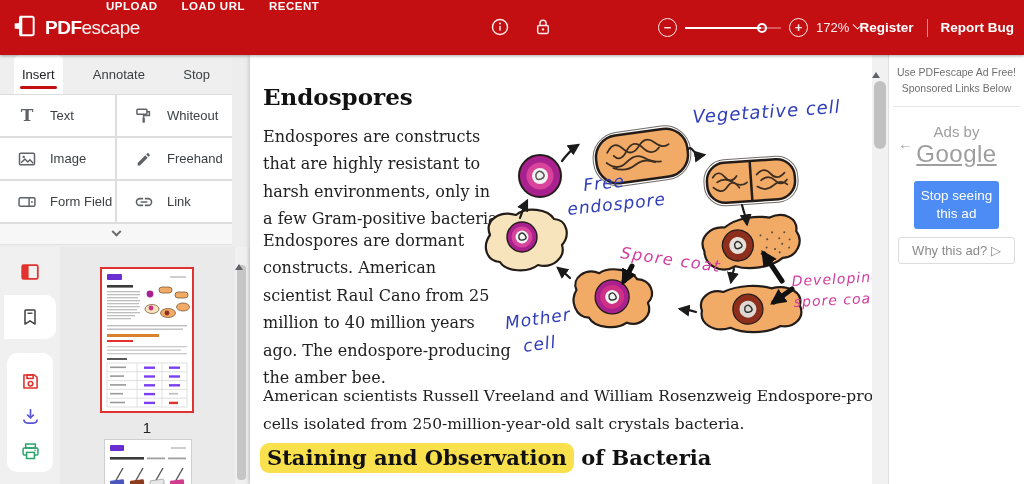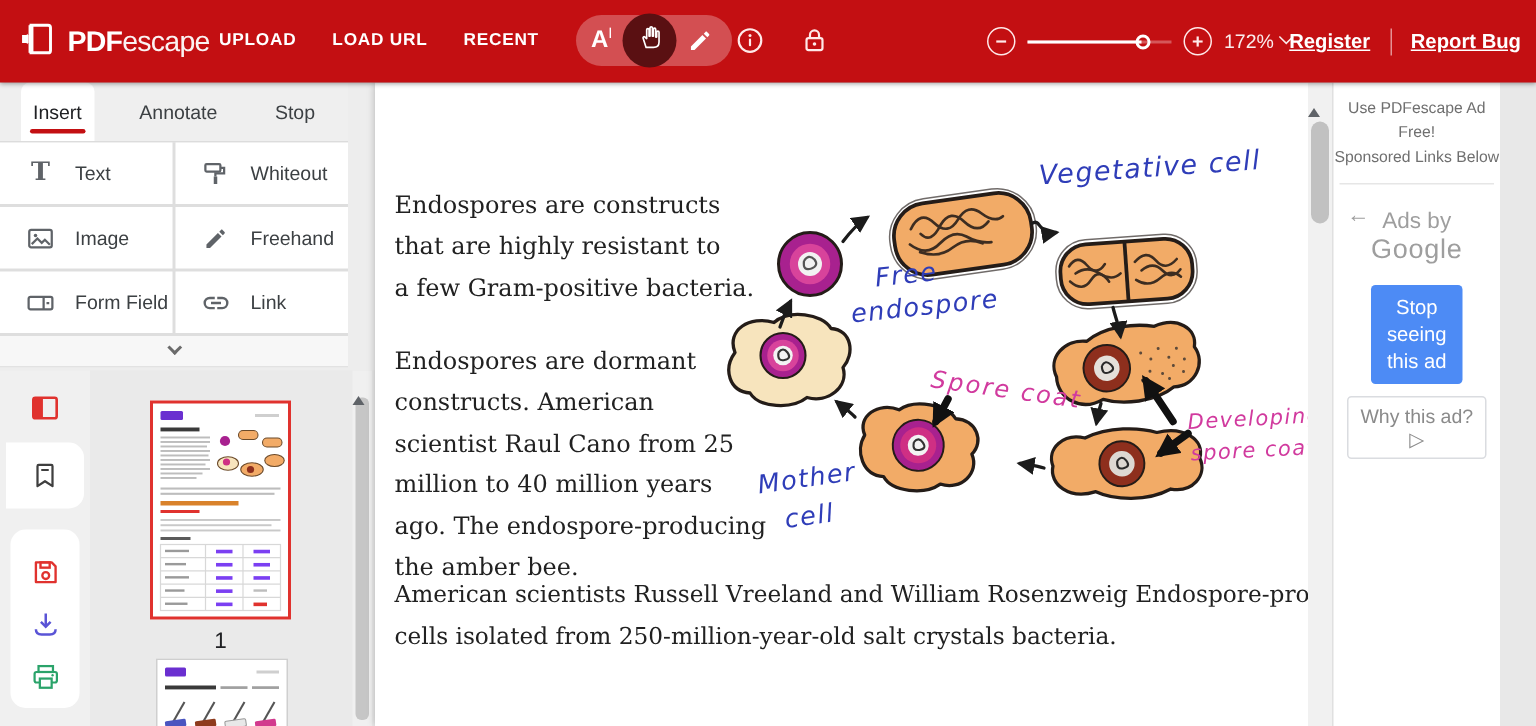--- a/index.html
+++ b/index.html
@@ -7,21 +7,21 @@
     font-family:"Liberation Sans", sans-serif; }
   .app { position:relative; width:1024px; height:484px; }
 
   
   .toolbar { position:relative; height:55px; background:#c30f12; color:#fff;
     box-shadow:0 1px 3px rgba(0,0,0,.35); z-index:5; }
   .brand { position:absolute; left:12px; top:13px; display:flex; align-items:center; gap:7px; cursor:pointer; }
   .brand-text { font-size:19px; letter-spacing:-0.5px; }
   .brand-bold { font-weight:bold;margin-top:36px; }
   .brand-light { font-weight:normal; opacity:.95; }
-  .menu { position:absolute; left:106px; top:0; height:53px; display:flex; align-items:center; gap:24px;margin-left:40px; }
+  .menu { position:absolute; left:106px; top:0; height:53px; display:flex; gap:24px; }
   .menu-item { font-size:11.5px; font-weight:bold; letter-spacing:.5px; cursor:pointer; }
   .tool-pill { position:absolute; left:384px; top:10px; height:34px; border-radius:17px;
     background:rgba(255,255,255,.27); display:flex; align-items:center; padding:0 12px 0 10px; gap:9px; }
   .ai-icon { color:#fff; font-size:16px; font-weight:bold; cursor:pointer; }
   .ai-icon sup { font-size:10px; font-weight:normal; }
   .hand-wrap { width:36px; height:36px; border-radius:50%; background:#5a1012;
     display:flex; align-items:center; justify-content:center; margin:0 -2px; cursor:pointer; }
   .tb-icon { display:flex; align-items:center; justify-content:center; cursor:pointer; }
   .info-icon { position:absolute; left:489px; top:16px; }
   .lock-icon { position:absolute; left:532px; top:16px; }
@@ -31,21 +31,21 @@
     color:#ffe9e9; cursor:pointer; font-weight:bold; }
   .slider { position:relative; width:96px; height:14px; cursor:pointer; }
   .slider .track { position:absolute; left:0; top:6px; width:96px; height:2px; background:rgba(255,255,255,.30); }
   .slider .track-active { position:absolute; left:0; top:6px; width:76px; height:2px; background:#fff; }
   .slider .handle { position:absolute; left:72px; top:2px; width:10px; height:10px;
     border:2px solid #fff; border-radius:50%; background:transparent; }
   .zoom-label { font-size:13px; color:rgba(255,255,255,.92); cursor:pointer; display:flex; align-items:center; gap:5px; }
   .chev-w { width:7px; height:7px; border-right:1.7px solid rgba(255,255,255,.92);
     border-bottom:1.7px solid rgba(255,255,255,.92); transform:rotate(45deg) translate(-2px,-2px); }
   .account { position:absolute; right:10px; top:0; height:55px; display:flex; align-items:center; gap:13px; }
-  .account .link { font-size:13.5px; font-weight:bold; cursor:pointer;text-decoration:underline; }
+  .account .link { font-size:13.5px; font-weight:bold; cursor:pointer; }
   .vdiv { width:1px; height:18px; background:rgba(255,255,255,.55); }
 
   
   .content { position:absolute; top:55px; left:0; right:0; bottom:0; display:flex; }
 
   
   .left-panel { position:relative; width:250px; background:#ededed; flex:none; }
   .tabs-row { width:232px; height:40px; background:#efefef; border-bottom:1px solid #dcdcdc;
     display:flex; justify-content:space-between; padding:0 14px; }
   .tab { position:relative; display:flex; align-items:center; font-size:13px; color:#3c4043;
@@ -95,27 +95,27 @@
   .p3 { left:13px; top:327px; font-size:15.5px; line-height:28px; }
   .doc-h2 { position:absolute; left:10px; top:390px; font-family:"DejaVu Serif", serif;
     font-size:21px; font-weight:bold; color:#111; white-space:nowrap; }
   .hl { background:#f9e14e; border-radius:9px; padding:2px 7px 3px; }
   .diagram { position:absolute; left:230px; top:30px; }
   .doc-scrollbar { position:absolute; right:0; top:0; bottom:0; width:16px; background:#f1f1f1; }
   .doc-scrollbar .sb-thumb { position:absolute; top:26px; left:2px; width:12px; height:68px;
     background:#c1c1c1; border-radius:6px; cursor:pointer; }
 
   
-  .ad-panel { position:relative; width:112px; flex:none; background:#fff; border-left:1px solid #e0e0e0;
+  .ad-panel { position:relative; width:136px; flex:none; background:#fff; border-left:1px solid #e0e0e0;
     text-align:center; }
   .promo { padding-top:9px; font-size:10.5px; line-height:1.55; color:#6f6f6f; cursor:pointer; }
   .promo-div { margin:9px 4px 0; border-bottom:1px solid #e6e6e6; }
   .ad-back { position:absolute; left:9px; top:80px; color:#9e9e9e; font-size:15px; cursor:pointer; }
   .ads-by { margin-top:16px; font-size:15px; color:#9e9e9e; }
-  .google { font-size:18px; color:#9e9e9e; letter-spacing:.5px; }
+  .google { font-size:24px; color:#9e9e9e; letter-spacing:.5px;text-decoration:underline; }
   .stop-btn { margin:13px 25px 0; background:#4d8bf5; color:#fff; font-size:13.5px; line-height:1.35;
     border-radius:3px; padding:6px 4px; cursor:pointer; }
   .why-btn { margin:8px 9px 0; border:1px solid #dadce0; border-radius:3px; color:#8a8a8a;
     font-size:13px; padding:5px 2px; cursor:pointer; }
 </style>
 </head>
 <body>
 
 <div class="app">
 
@@ -131,35 +131,20 @@
       </span>
       <span class="brand-text"><span class="brand-bold">PDF</span><span class="brand-light">escape</span></span>
     </div>
 
     <nav class="menu">
       <span class="menu-item">UPLOAD</span>
       <span class="menu-item">LOAD URL</span>
       <span class="menu-item">RECENT</span>
     </nav>
 
-    <div class="tool-pill">
-      <span class="ai-icon">A<sup>I</sup></span>
-      <span class="hand-wrap">
-        <span>
-          <svg width="19" height="19" viewBox="0 0 24 24">
-            <path d="M8.5 21 6 13.2c-.3-.9.7-1.6 1.4-1L9 13.5V6.2c0-.6.4-1 1-1s1 .4 1 1v5.3h.8V4.6c0-.6.4-1 1-1s1 .4 1 1v6.9h.8V5.8c0-.6.4-1 1-1s1 .4 1 1v6.5h.8V8.2c0-.6.4-1 1-1s1 .4 1 1v8.3c0 2.8-1.9 4.5-4.7 4.5Z" fill="none" stroke="#fff" stroke-width="1.4" stroke-linejoin="round"></path>
-          </svg>
-        </span>
-      </span>
-      <span class="tb-icon">
-        <svg width="18" height="18" viewBox="0 0 24 24">
-          <path d="M3.5 17.3V20.5h3.2L16.9 10.3 13.7 7.1 3.5 17.3ZM19.6 7.6c.4-.4.4-1 0-1.4l-1.8-1.8c-.4-.4-1-.4-1.4 0L14.9 5.9l3.2 3.2 1.5-1.5Z" fill="#fff"></path>
-        </svg>
-      </span>
-    </div>
 
     <span class="tb-icon info-icon">
       <svg width="22" height="22" viewBox="0 0 24 24">
         <circle cx="12" cy="12" r="8.2" fill="none" stroke="#ffe9e9" stroke-width="1.6"></circle>
         <circle cx="12" cy="8.3" r="1.1" fill="#ffe9e9"></circle>
         <rect x="11.2" y="10.6" width="1.6" height="5.6" rx=".8" fill="#ffe9e9"></rect>
       </svg>
     </span>
     <span class="tb-icon lock-icon">
       <svg width="22" height="22" viewBox="0 0 24 24">
@@ -386,41 +371,46 @@
       </div>
 
       <div class="thumbs-scrollbar">
         <span class="tri-up"></span>
         <span class="sb-thumb" style="display:block;"></span>
       </div>
     </aside>
 
     <main class="viewer">
       <div class="page">
+        <div class="doc-h1">Endospores</div>
 
         <div class="doc-para p1">
           <div>Endospores are constructs</div>
             <div>that are highly resistant to</div>
+          <div>harsh environments, only in</div>
             <div>a few Gram-positive bacteria.</div>
         </div>
 
         <div class="doc-para p2">
           <div>Endospores are dormant</div>
             <div>constructs. American</div>
           <div>scientist Raul Cano from 25</div>
             <div>million to 40 million years</div>
           <div>ago. The endospore-producing</div>
           <div>the amber bee.</div>
         </div>
 
         <div class="doc-para p3">
           <div>American scientists Russell Vreeland and William Rosenzweig Endospore-producing</div>
             <div>cells isolated from 250-million-year-old salt crystals bacteria.</div>
         </div>
 
+        <div class="doc-h2">
+          <span class="hl">Staining and Observation</span><span> of Bacteria</span>
+        </div>
 
         <svg class="diagram" width="392" height="300" viewBox="0 0 392 300">
           <defs>
             <marker id="arr" viewBox="0 0 10 10" refX="8" refY="5" markerWidth="5.5" markerHeight="5.5" orient="auto-start-reverse">
               <path d="M0 0 L10 5 L0 10 z" fill="#1b1b1b"></path>
             </marker>
             <marker id="arrBig" viewBox="0 0 10 10" refX="7" refY="5" markerWidth="3.2" markerHeight="3.2" orient="auto-start-reverse">
               <path d="M0 0 L10 5 L0 10 z" fill="#111"></path>
             </marker>
           </defs>

